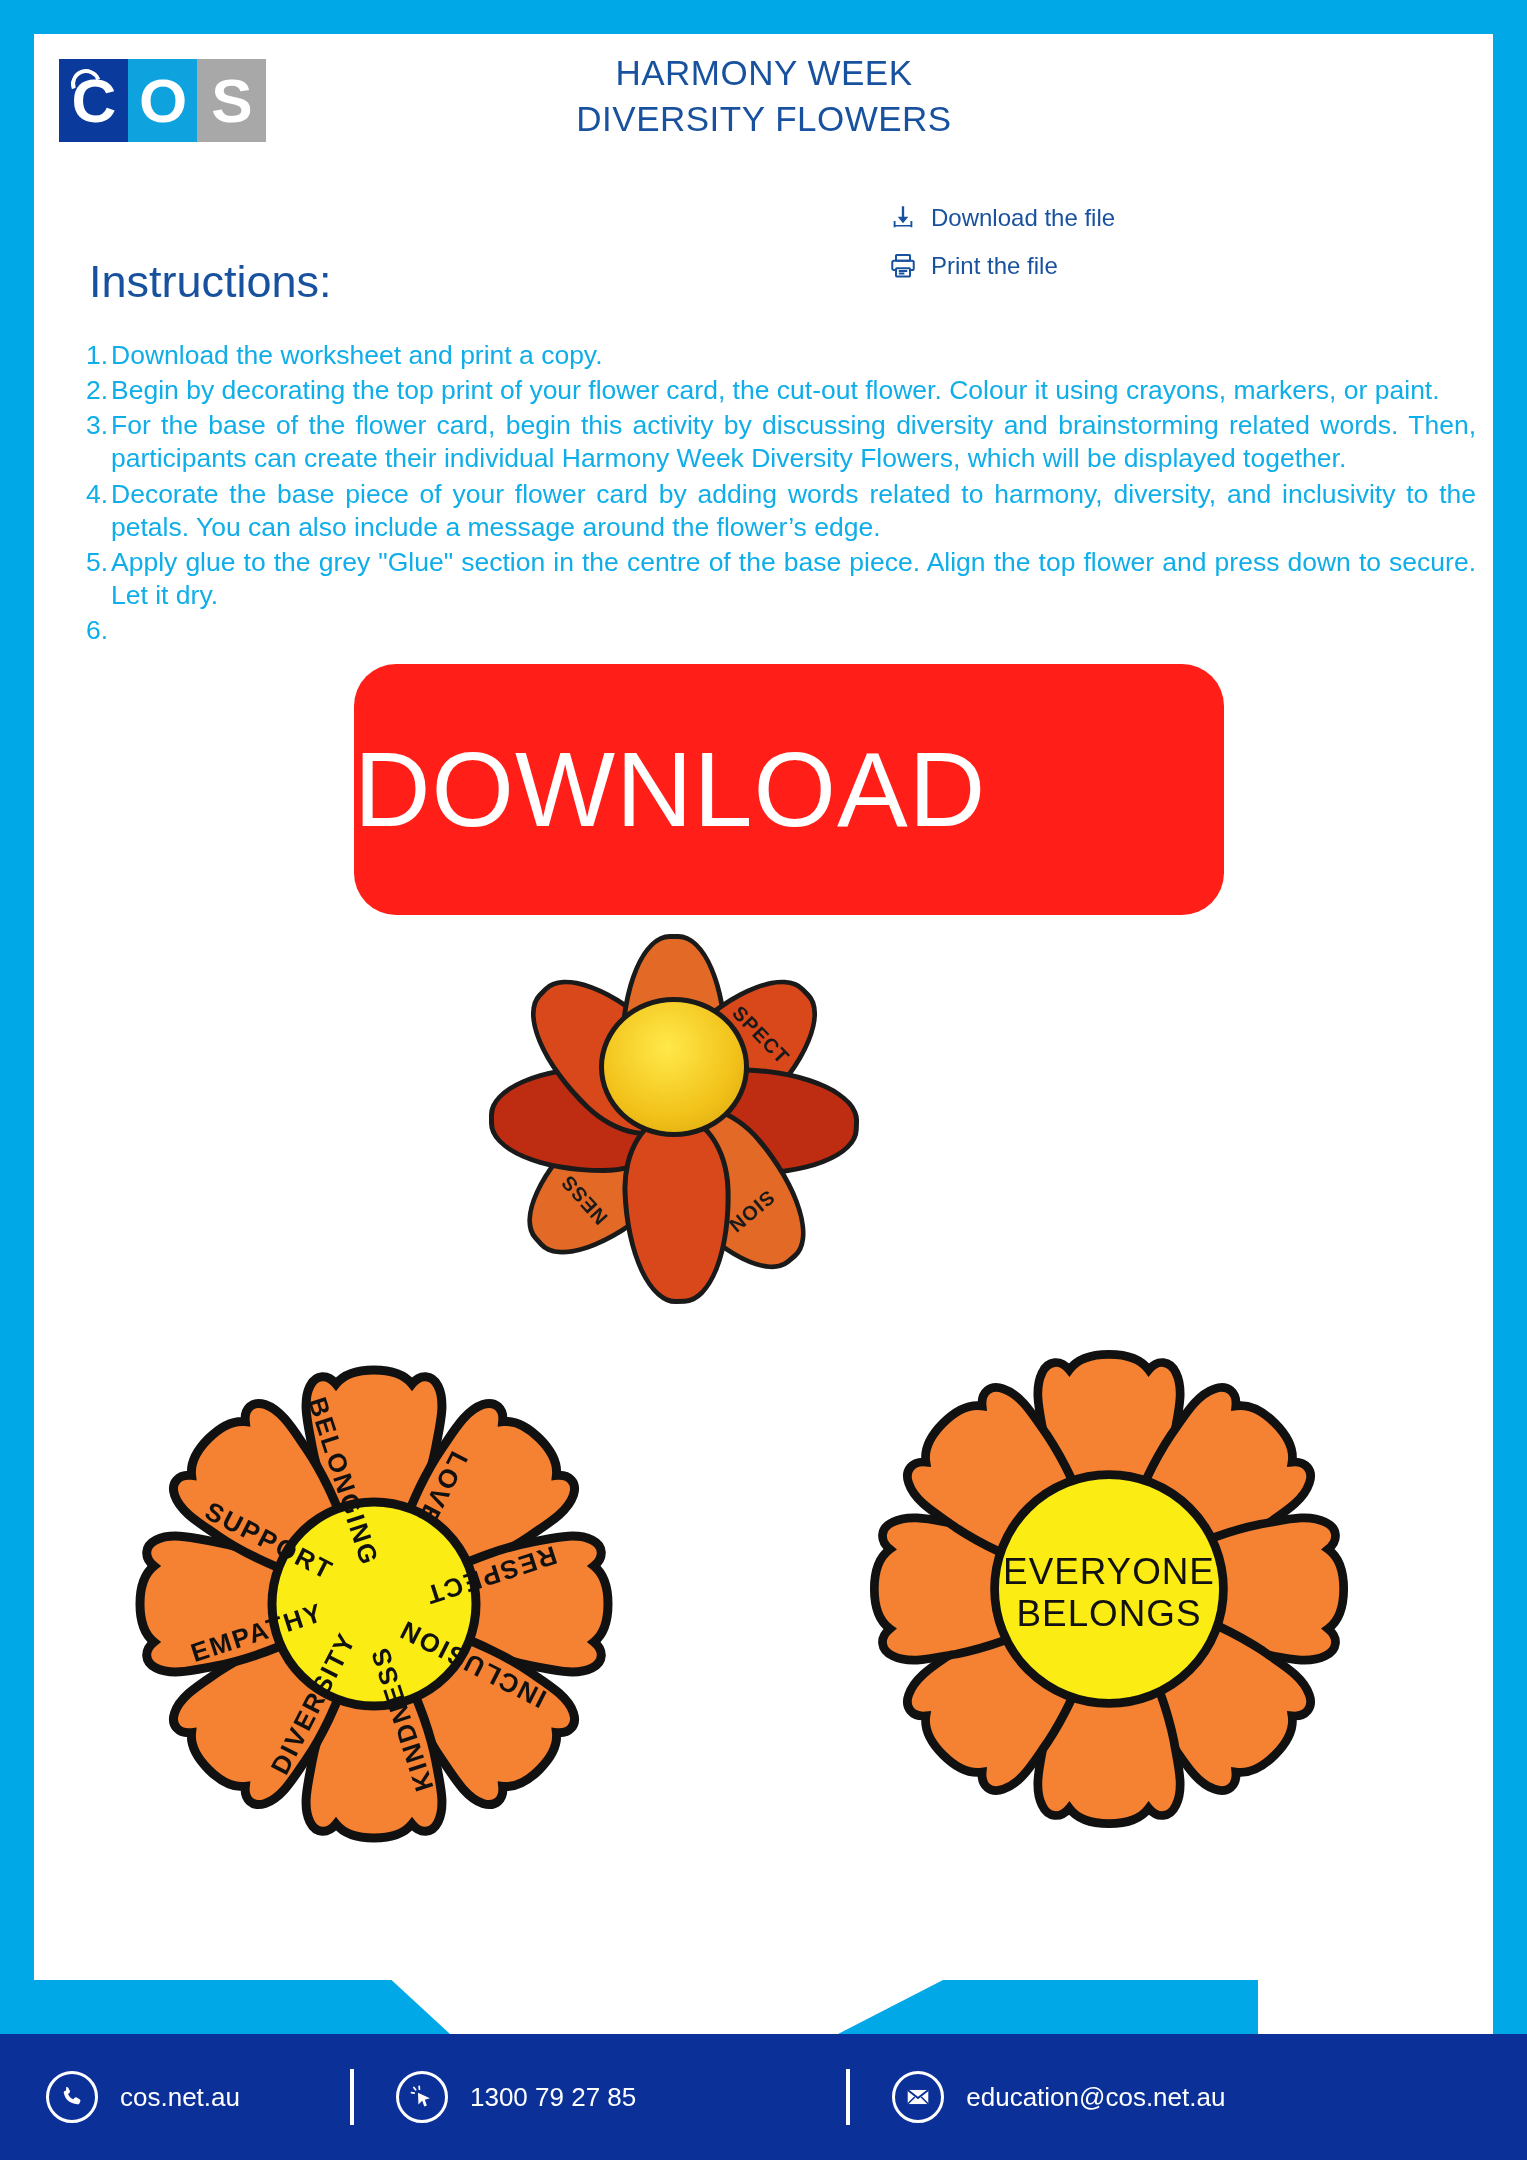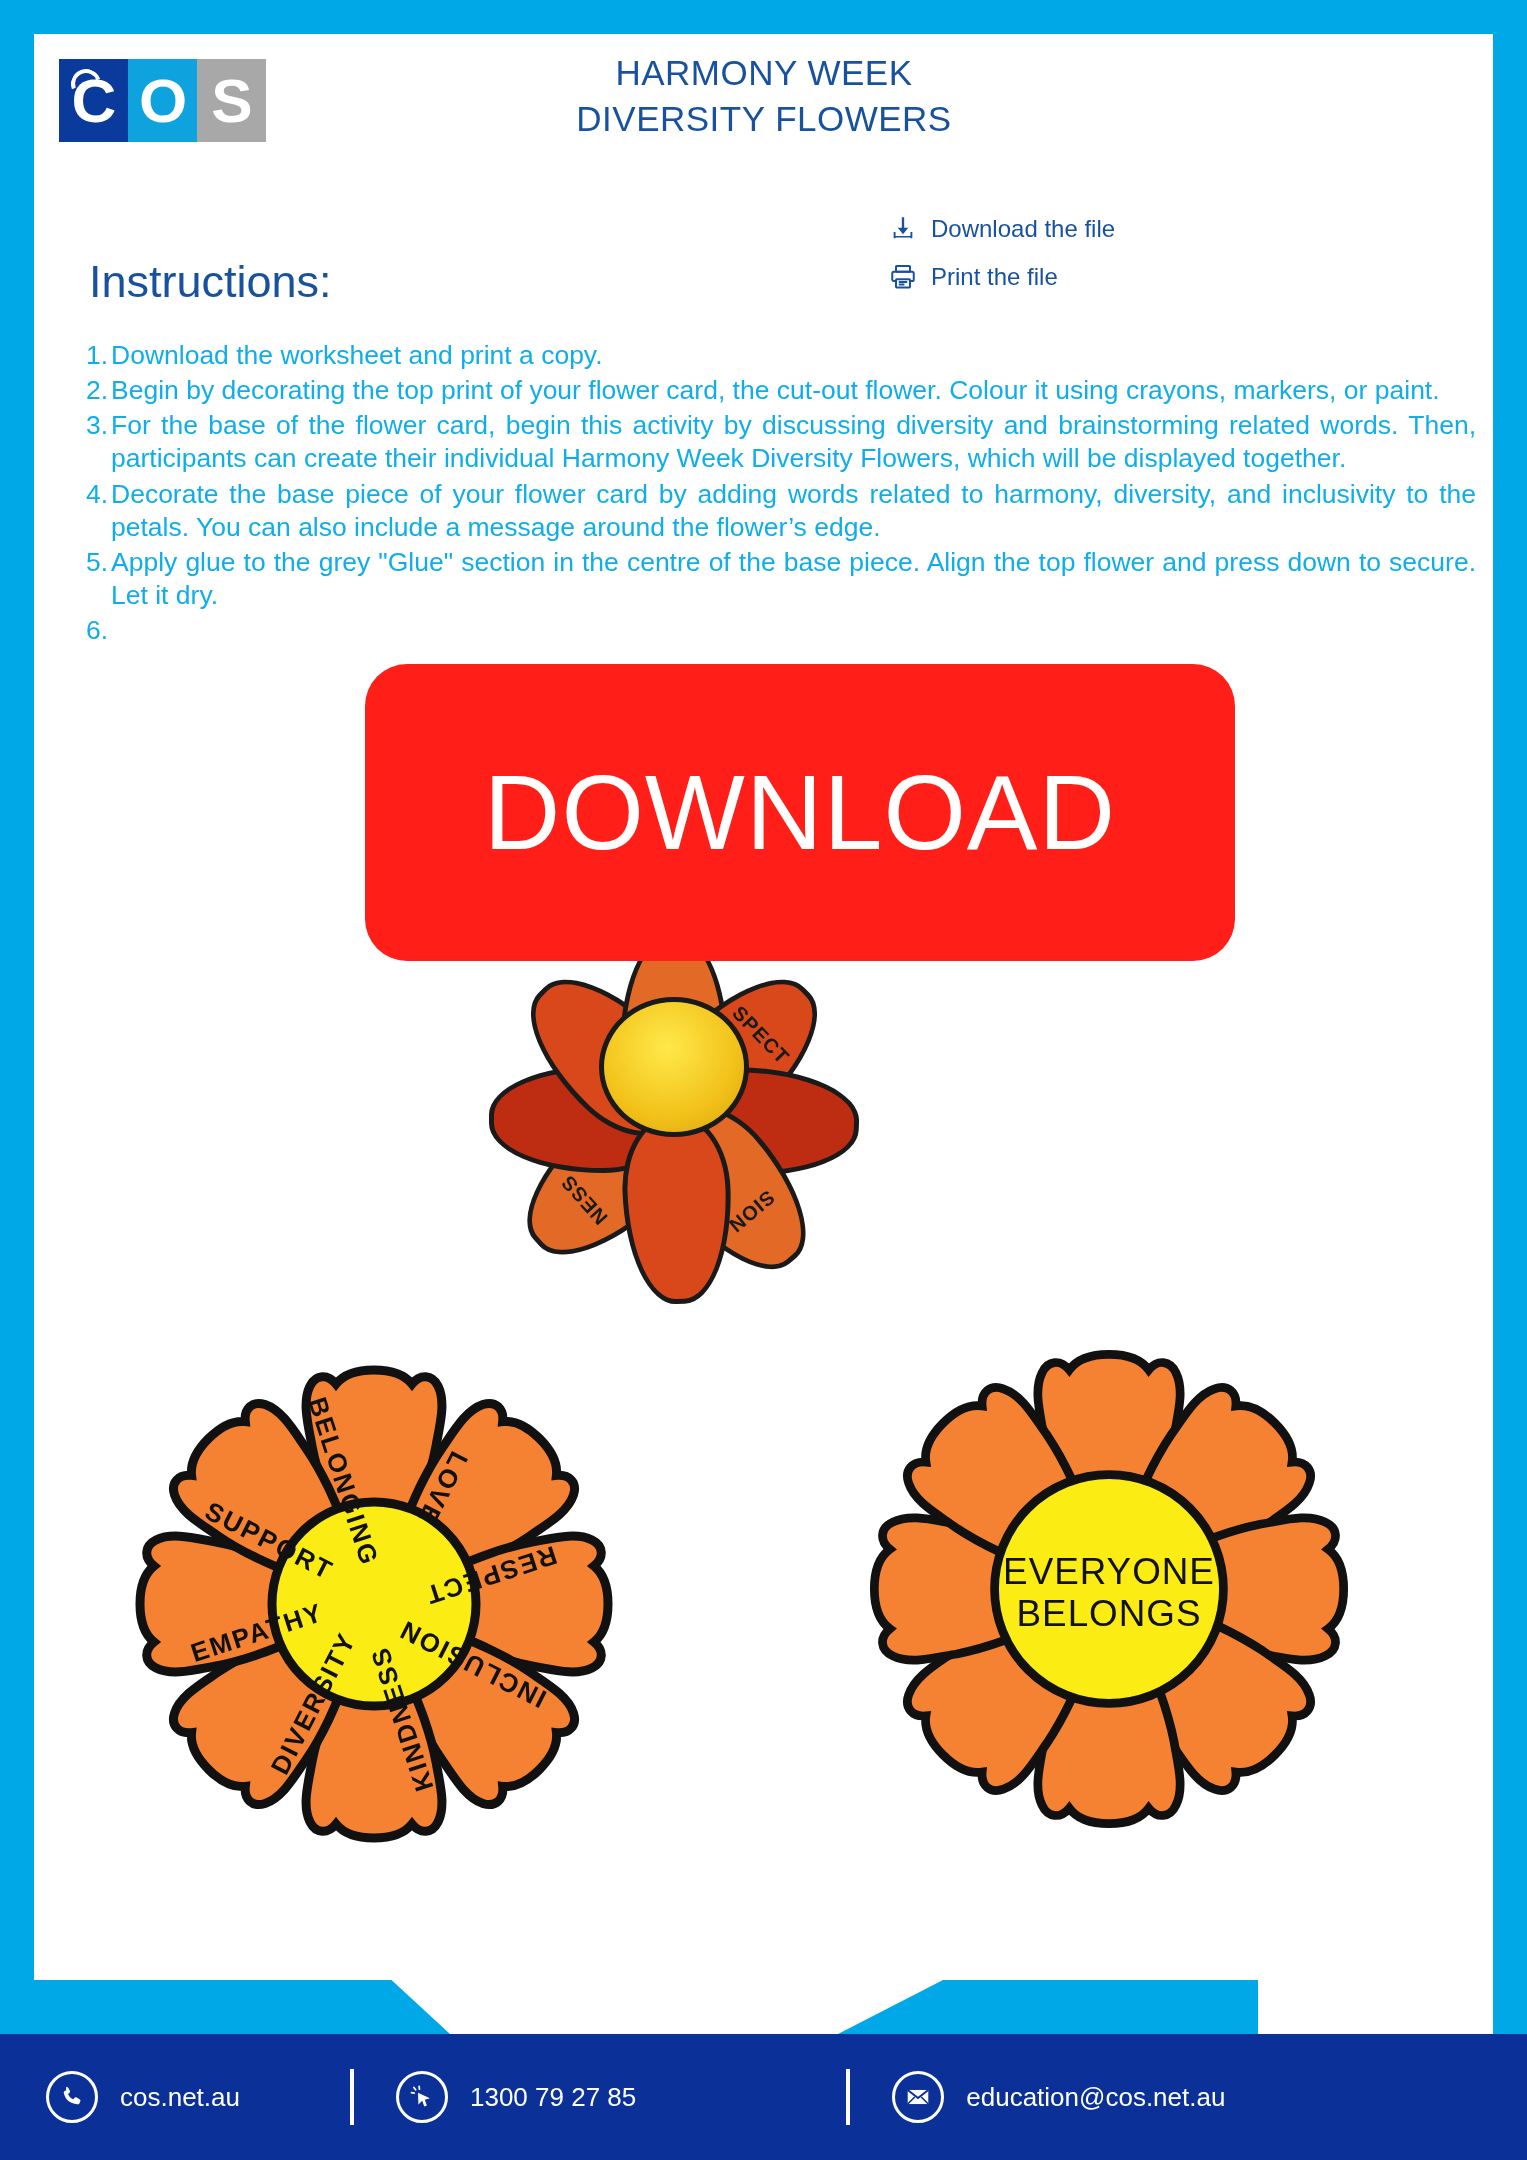--- a/index.html
+++ b/index.html
@@ -59,21 +59,21 @@
     width: 700px;
     text-align: center;
     color: #18519E;
     font-size: 35px;
     line-height: 1.3;
     letter-spacing: 0.5px;
   }
 
   .filelinks {
     position: absolute;
-    left: 855px; top: 181px;
+    left: 855px; top: 170px;
     display: flex; flex-direction: column; gap: 20px; text-align: right;
   }
   .filelink {
     display: flex; align-items: center; gap: 14px;
     color: #18519E; font-size: 24px;
     cursor: pointer;
   }
   .filelink svg { display: block; }
 
   .instructions-heading {
@@ -143,30 +143,29 @@
     margin-left: -75px; margin-top: -122px;
     border-radius: 50%;
     background: radial-gradient(circle at 45% 35%, #FFE94A 0%, #F2C21A 60%, #D8A20D 100%);
     border: 5px solid #1a1a1a;
   }
 
   
   .download-btn {
     position: absolute;
     left: 320px; top: -190px;
-    width: 870px; height: 297px;
+    width: 870px; height: 251px;
     background: #FF1F18;
     border-radius: 42px;
-    display: flex; align-items: center; justify-content: center;
+    display: flex; align-items: center; justify-content: flex-start;
     color: #ffffff;
     font-size: 106px;
     letter-spacing: 1px;
     cursor: pointer;
     z-index: 30;
-    margin-left: 11px;
   }
 
   
   .flower-left {
     position: absolute;
     left: 10px; top: 420px;
     width: 660px; height: 660px;
   }
   .flower-right {
     position: absolute;

